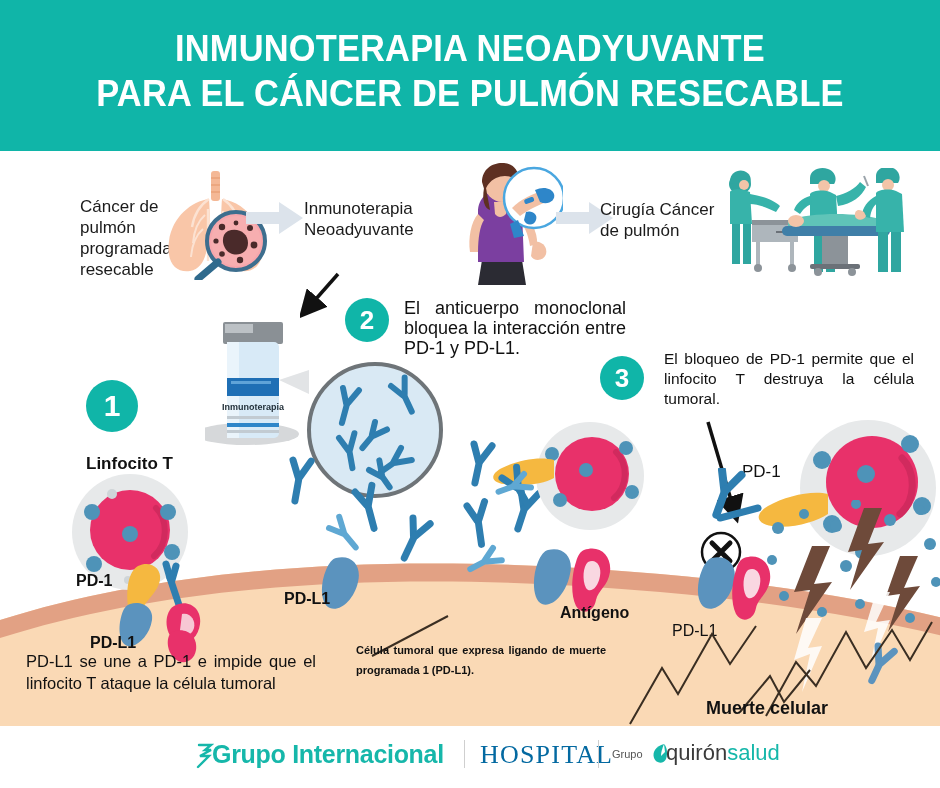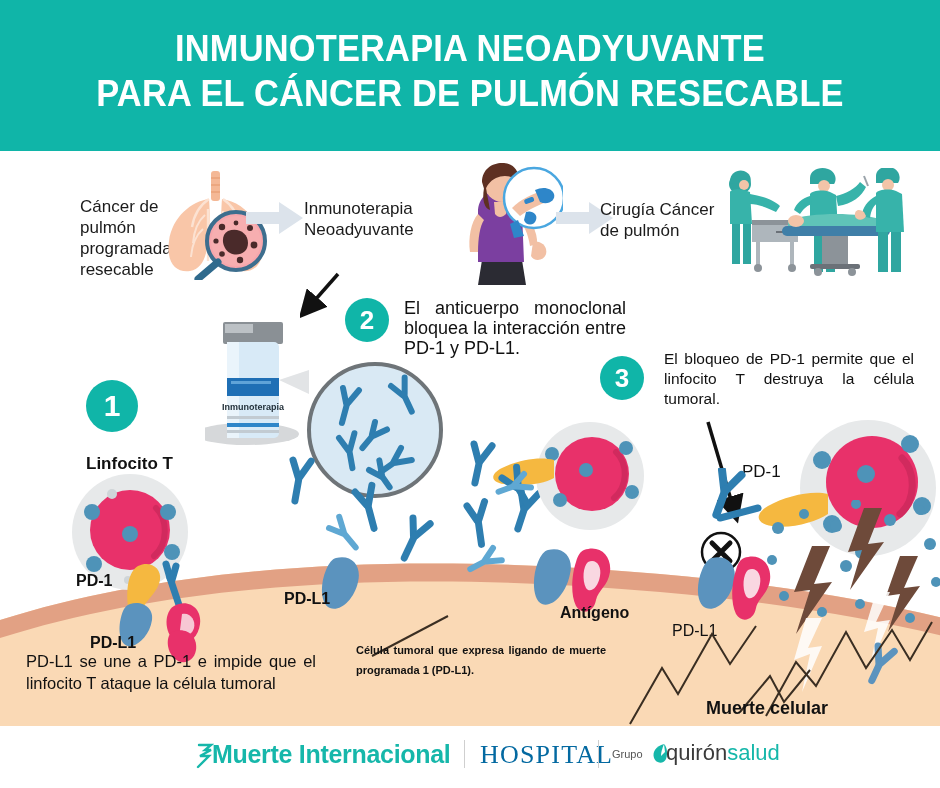--- a/index.html
+++ b/index.html
@@ -475,21 +475,21 @@
       <polyline points="120,96 150,60 164,86 190,54"></polyline>
     </g>
   </svg>
 
   <div class="txt lbl" style="left:706px;top:698px;font-size:18px;">Muerte celular</div>
 
   <div id="footer">
     <svg style="position:absolute;left:196px;top:17px;" width="18" height="26" viewBox="0 0 18 26">
       <path d="M3 2 L15 2 L9 7 L15 7 L4 13 L13 13 L2 24" stroke="#16B7AA" stroke-width="2.4" fill="none" stroke-linecap="round"></path>
     </svg>
-    <div class="fl" id="ruber" style="left:212px;">Muerte Internacional</div>
+    <div class="fl" id="ruber" style="left:212px;">Grupo Internacional</div>
     <div style="position:absolute;left:464px;top:14px;width:1px;height:28px;background:#cfcfcf;"></div>
     <div class="fl" id="hosp">HOSPITAL</div>
     <div style="position:absolute;left:598px;top:14px;width:1px;height:28px;background:#cfcfcf;"></div>
     <div id="grupo" class="fl">Grupo</div>
     <svg id="qleaf" class="fl" width="16" height="22" viewBox="0 0 16 22">
       <path d="M12 1 C4 3 0 9 2 15 C4 21 12 21 14 16 C16 10 15 4 12 1Z" fill="#16B7AA"></path>
       <path d="M12 1 C10 6 9 9 9 13 L13 9Z" fill="#ffffff"></path>
     </svg>
     <div id="quiron" class="fl">
       <span>quirón</span><span class="salud">salud</span>

